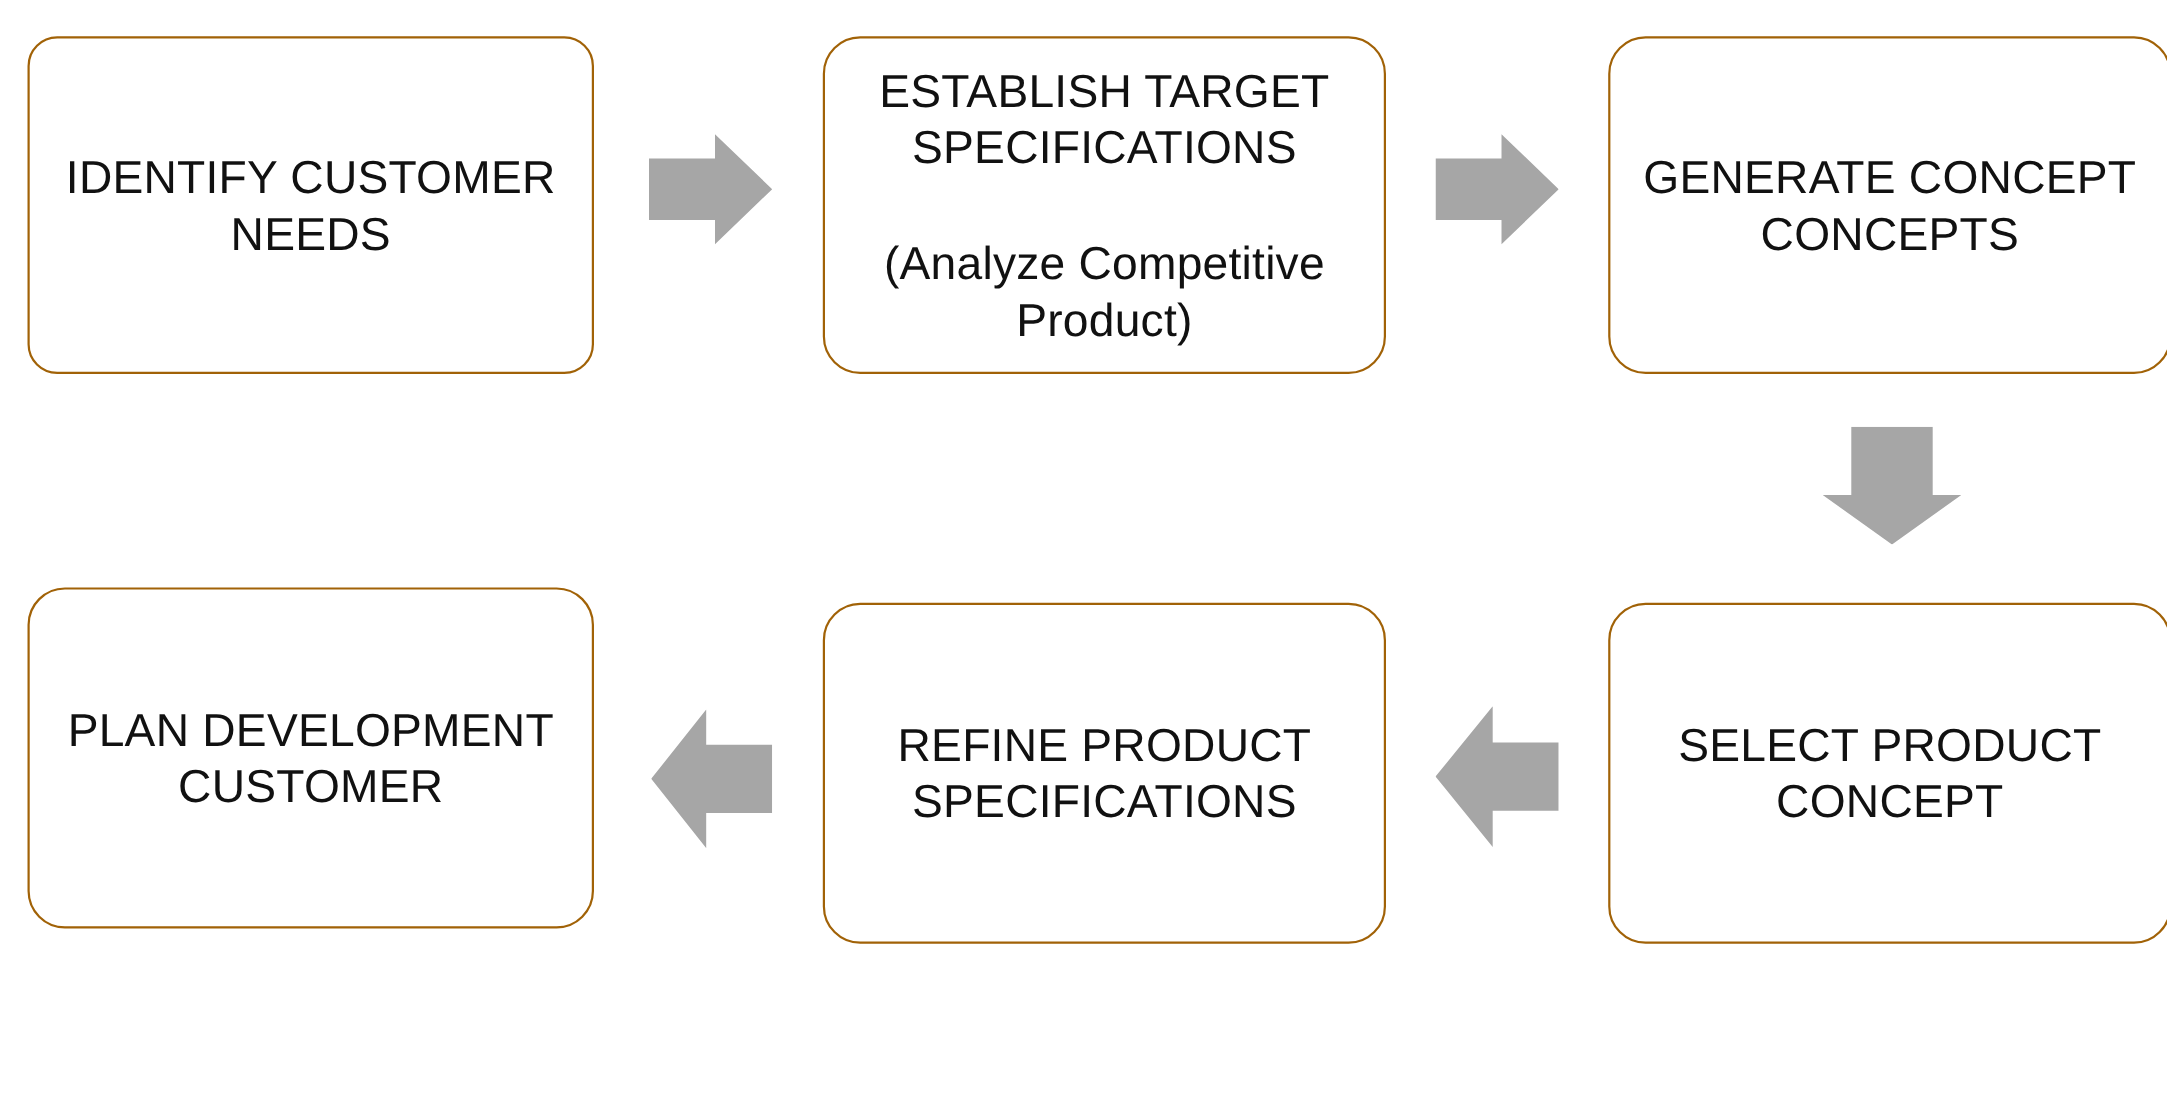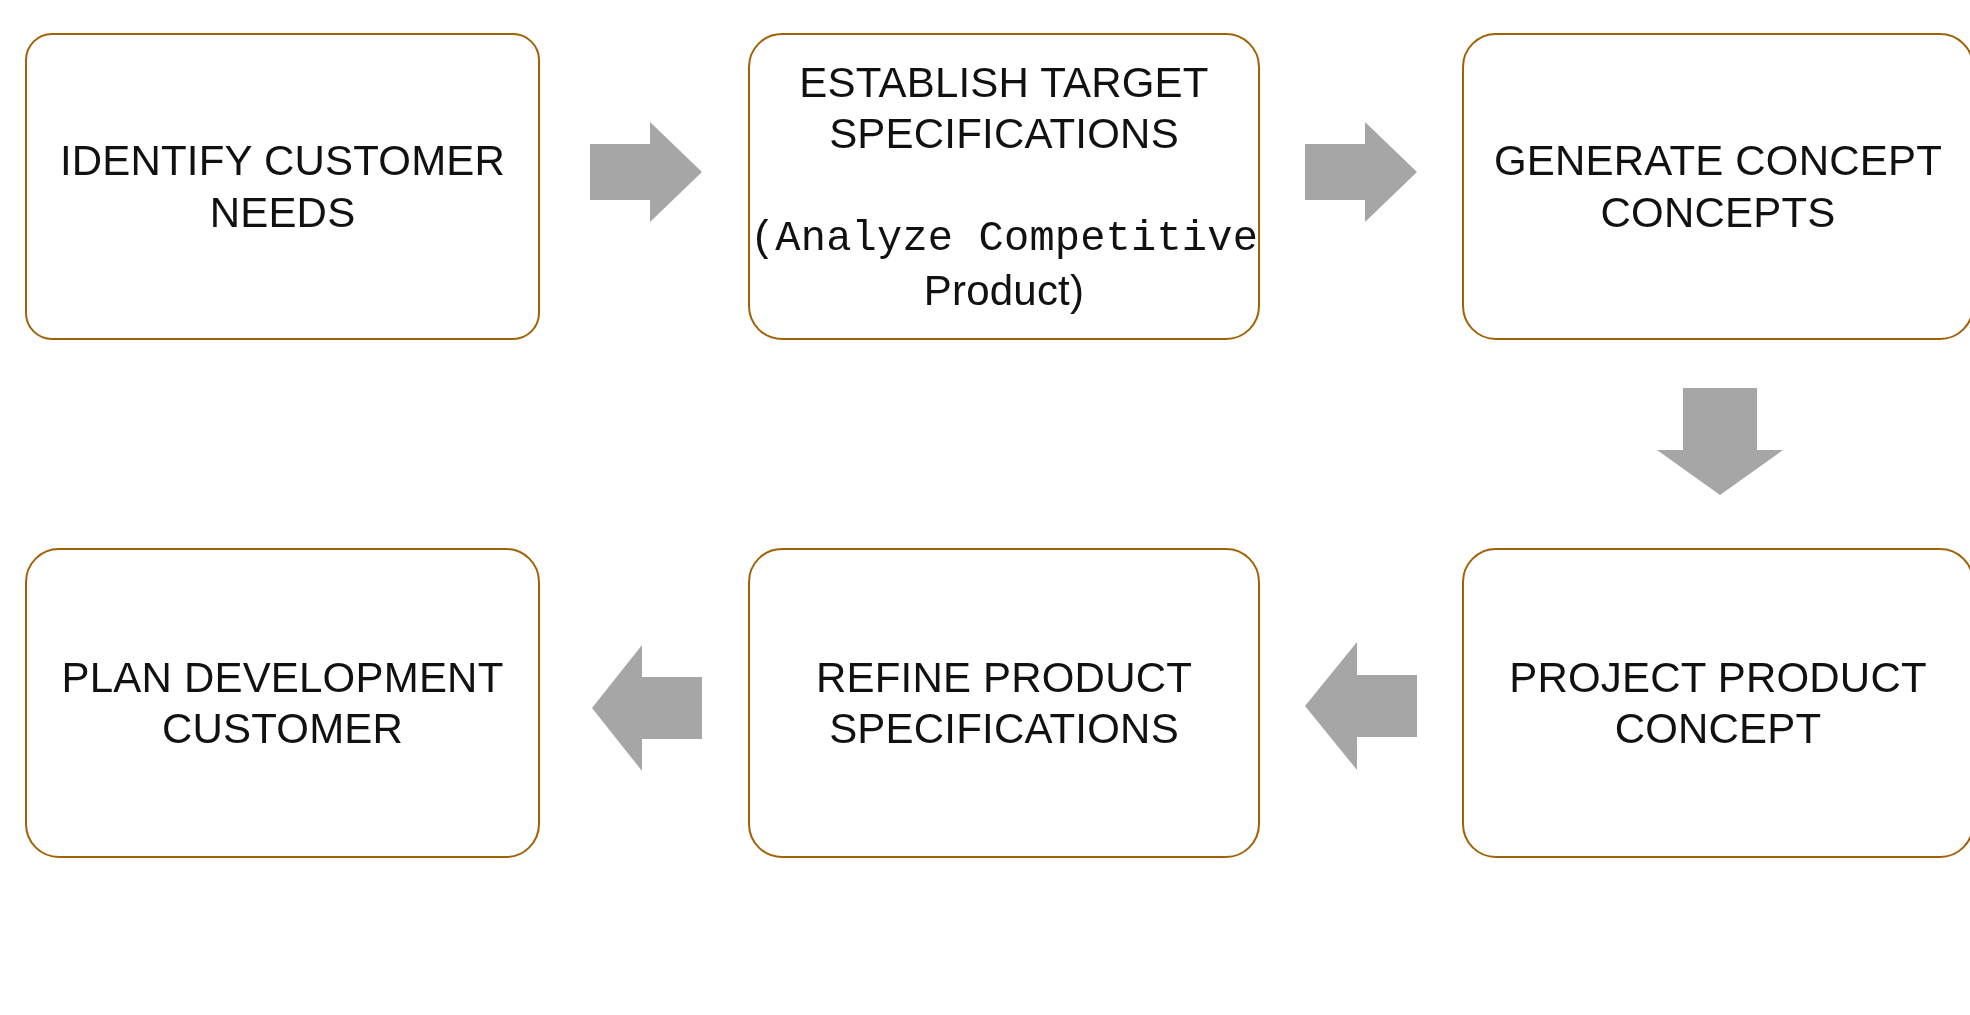--- a/index.html
+++ b/index.html
@@ -38,21 +38,20 @@
     letter-spacing: 0.2px;
     padding: 6px 18px;
   }
   .node .line {
     display: block;
     white-space: nowrap;
   }
   .node .para {
     display: block;
     margin-top: 54px;
-    font-family: Liberation Mono, monospace;
   }
 
   
   .arrow {
     position: absolute;
   }
   .arrow svg {
     display: block;
     width: 100%;
     height: 100%;
@@ -91,21 +90,21 @@
     <span class="line">GENERATE CONCEPT</span>
     <span class="line">CONCEPTS</span>
   </div>
 
   <div class="arrow" style="left:1655px; top:388px; width:130px; height:107px;">
     <svg viewBox="0 0 130 107" preserveAspectRatio="none" aria-hidden="true">
       <polygon points="28,0 102,0 102,62 128,62 65,107 2,62 28,62" fill="#a6a6a6"></polygon>
     </svg>
   </div>
 
-  <div class="node" style="left:25px; top:548px; width:515px; height:310px;">
+  <div class="node" style="left:25px; top:534px; width:515px; height:310px;">
     <span class="line">PLAN DEVELOPMENT</span>
     <span class="line">CUSTOMER</span>
   </div>
 
   <div class="arrow" style="left:592px; top:645px; width:110px; height:126px;">
     <svg viewBox="0 0 110 126" preserveAspectRatio="none" aria-hidden="true">
       <polygon points="110,32 50,32 50,0 0,63 50,126 50,94 110,94" fill="#a6a6a6"></polygon>
     </svg>
   </div>
 
@@ -114,17 +113,17 @@
     <span class="line">SPECIFICATIONS</span>
   </div>
 
   <div class="arrow" style="left:1305px; top:642px; width:112px; height:128px;">
     <svg viewBox="0 0 112 128" preserveAspectRatio="none" aria-hidden="true">
       <polygon points="112,33 52,33 52,0 0,64 52,128 52,95 112,95" fill="#a6a6a6"></polygon>
     </svg>
   </div>
 
   <div class="node" style="left:1462px; top:548px; width:512px; height:310px;">
-    <span class="line">PROJECT PRODUCT</span>
+    <span class="line">SELECT PRODUCT</span>
     <span class="line">CONCEPT</span>
   </div>
 
 </div>
 
 </body></html>

